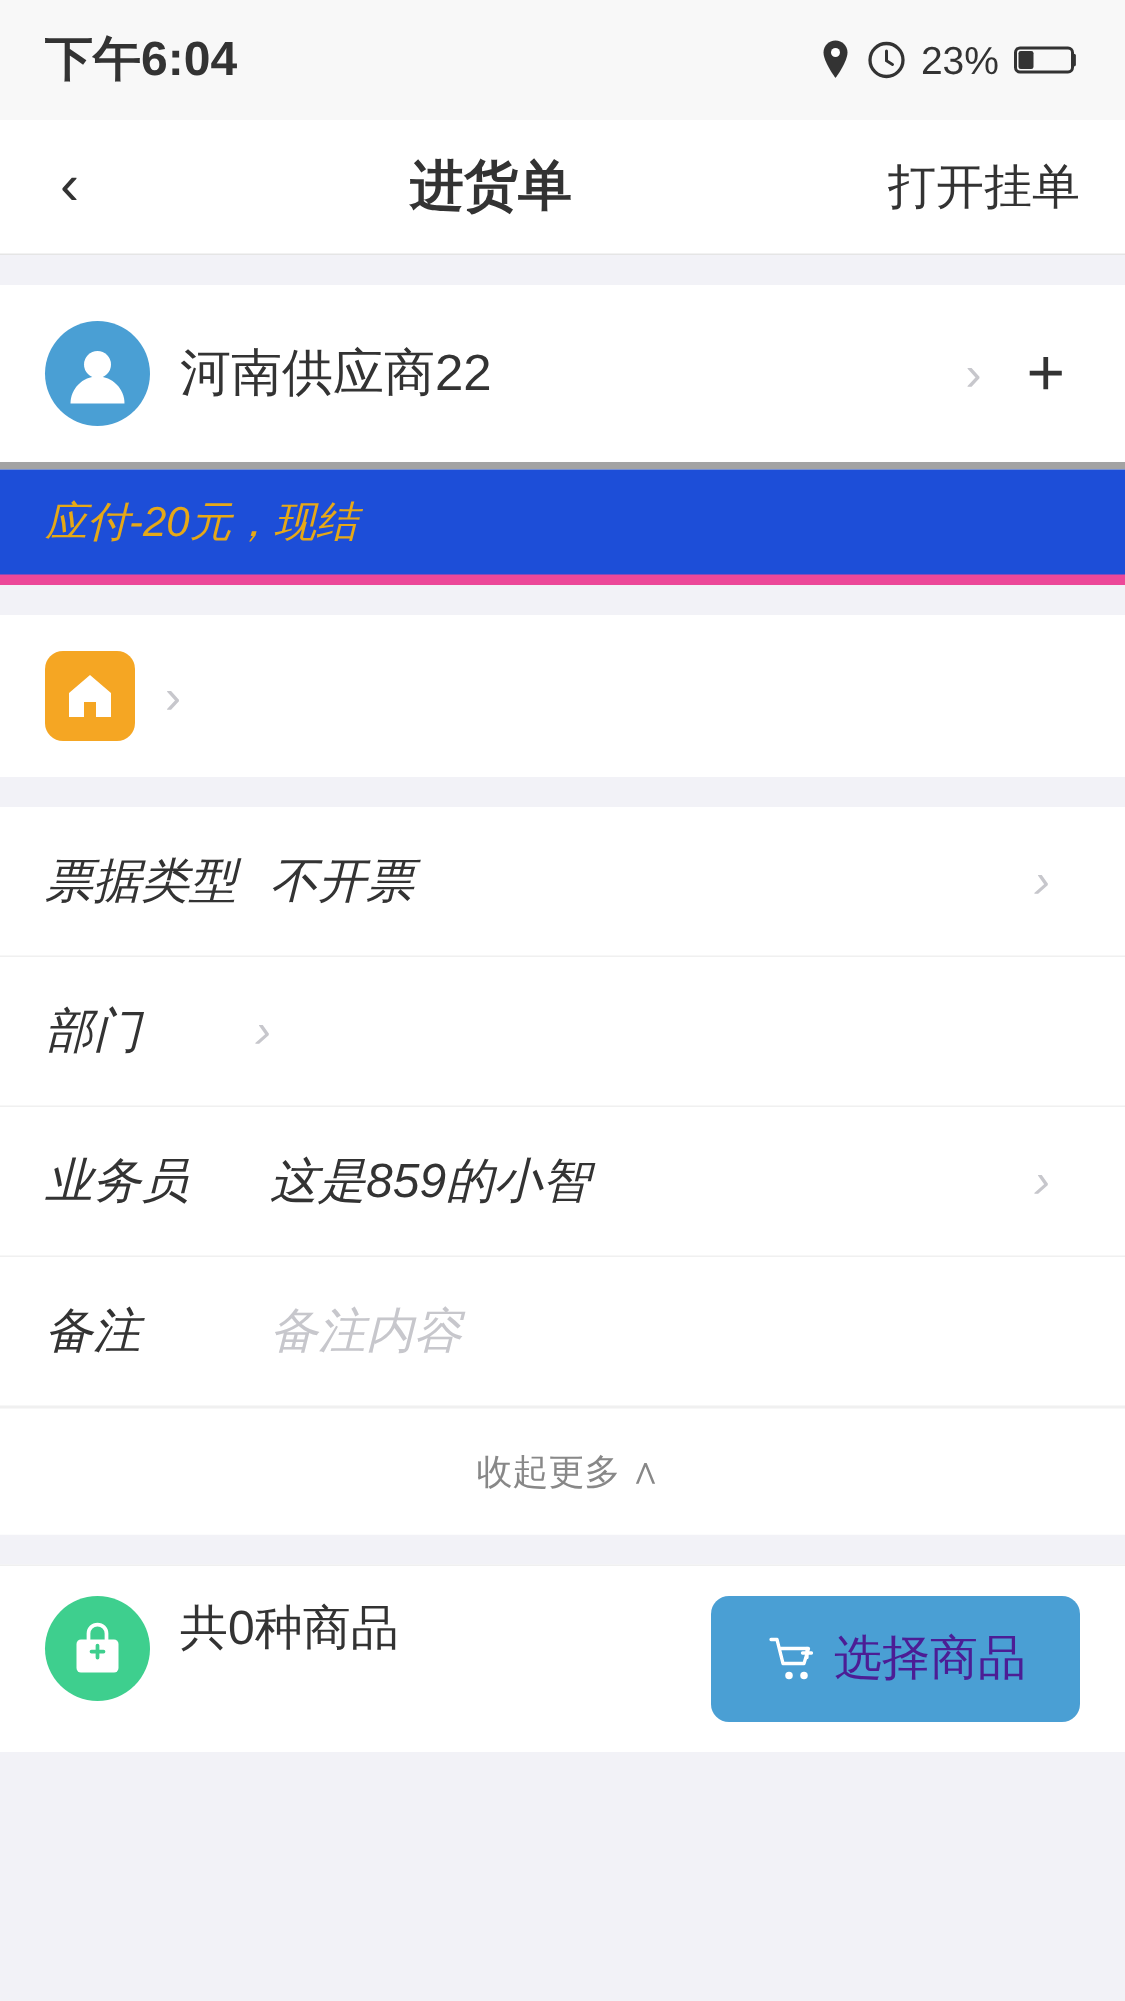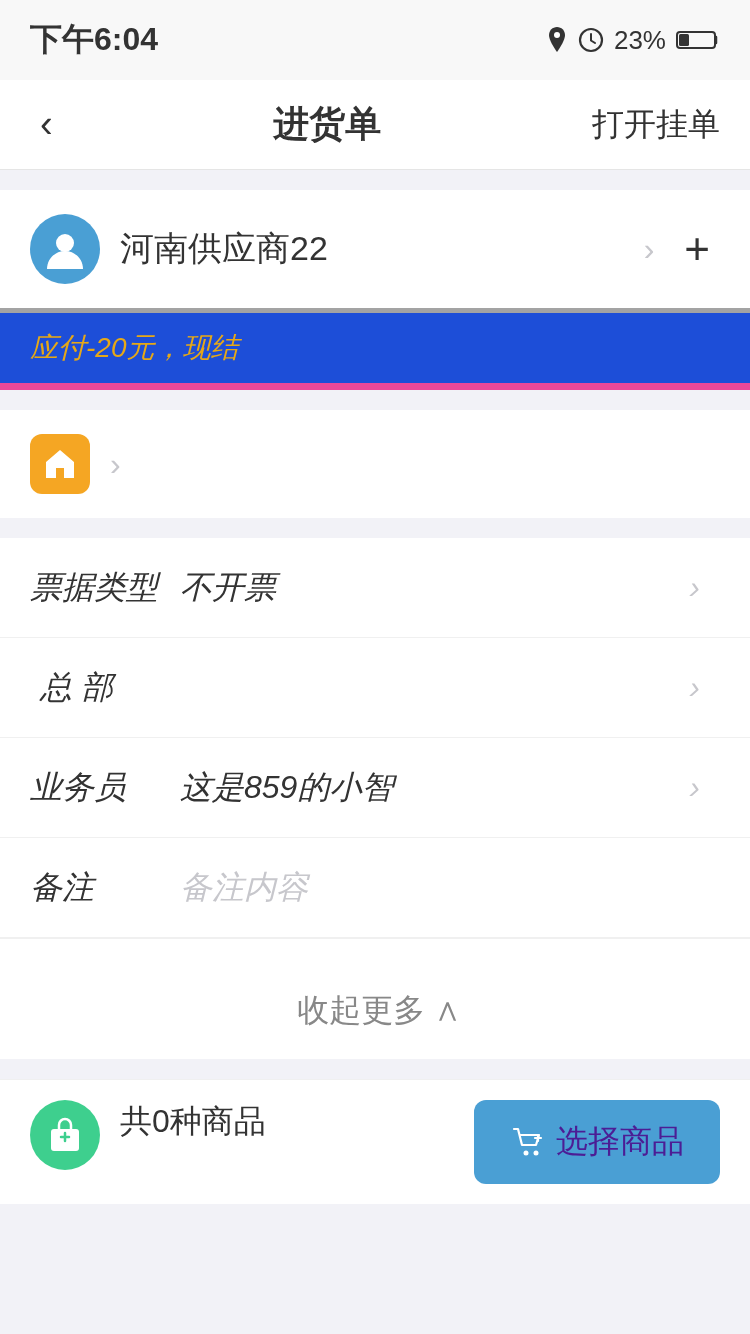--- a/index.html
+++ b/index.html
@@ -181,21 +181,21 @@
       background: #fff;
       display: flex;
       align-items: center;
       justify-content: center;
       padding: 26px 0;
       border-top: 1px solid #f0f0f0;
       font-size: 28px;
       color: #888;
       cursor: pointer;
     }
-    .collapse-toggle span { margin-left: 8px; font-size: 32px; margin-top: 24px; }
+    .collapse-toggle span { margin-left: 8px; font-size: 24px; }
 
     
     .bottom-bar {
       background: #fff;
       margin-top: 20px;
       display: flex;
       align-items: flex-start;
       padding: 20px 30px;
       border-top: 1px solid #f0f0f0;
     }
@@ -306,21 +306,21 @@
 
 <div class="form-section">
 
   <div class="form-row">
     <div class="form-label">票据类型</div>
     <div class="form-value">不开票</div>
     <div class="chevron">›</div>
   </div>
 
   <div class="form-row">
-    <div class="form-value">总 部</div>
+    <div class="form-label">部门</div>
     <div class="chevron">›</div>
   </div>
 
   <div class="form-row">
     <div class="form-label">业务员</div>
     <div class="form-value">这是859的小智</div>
     <div class="chevron">›</div>
   </div>
 
   <div class="form-row">

